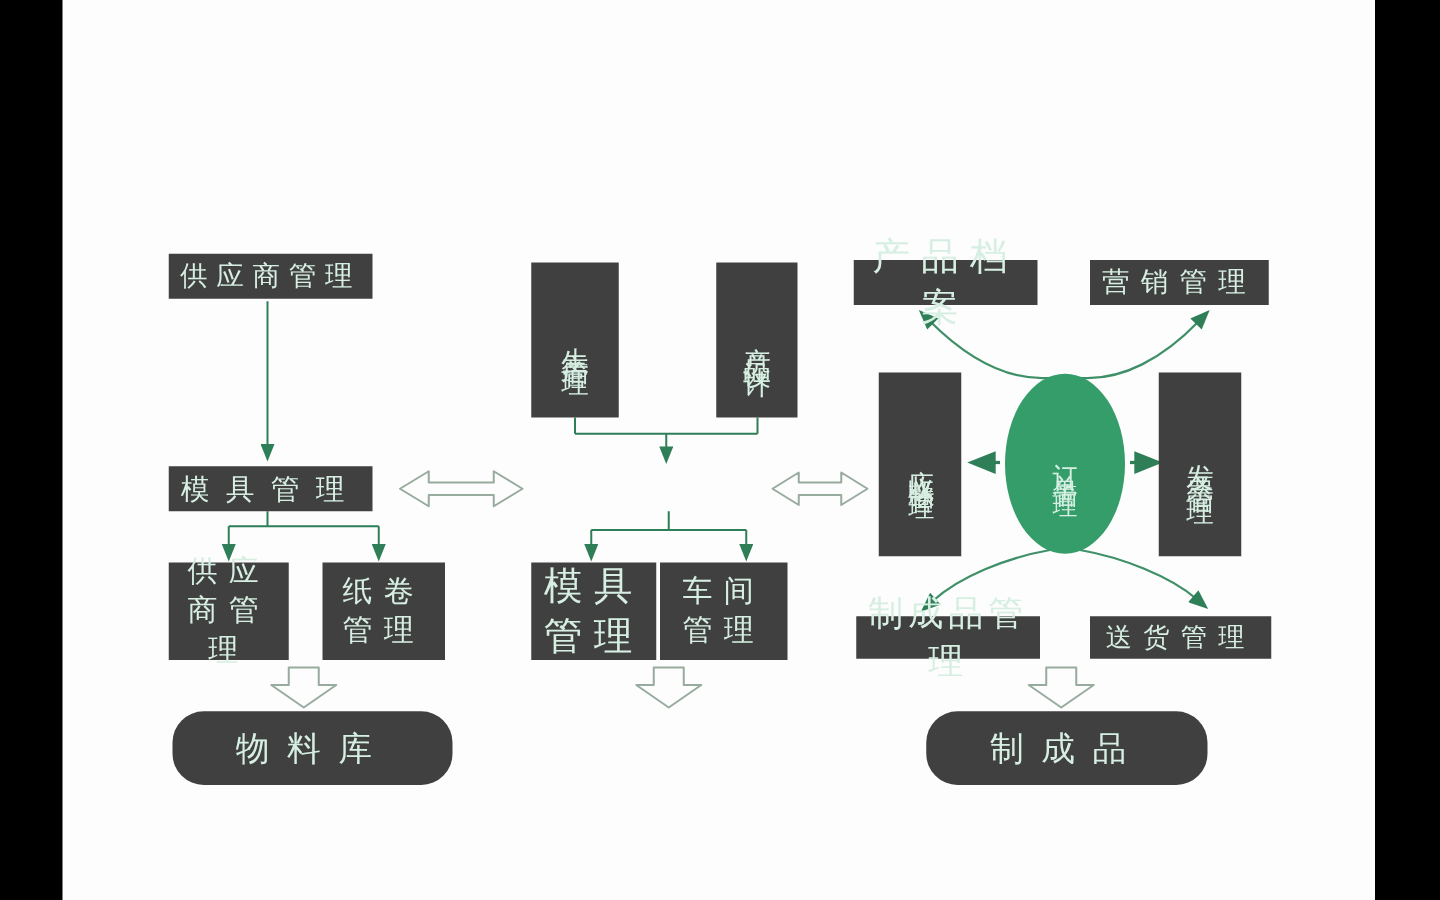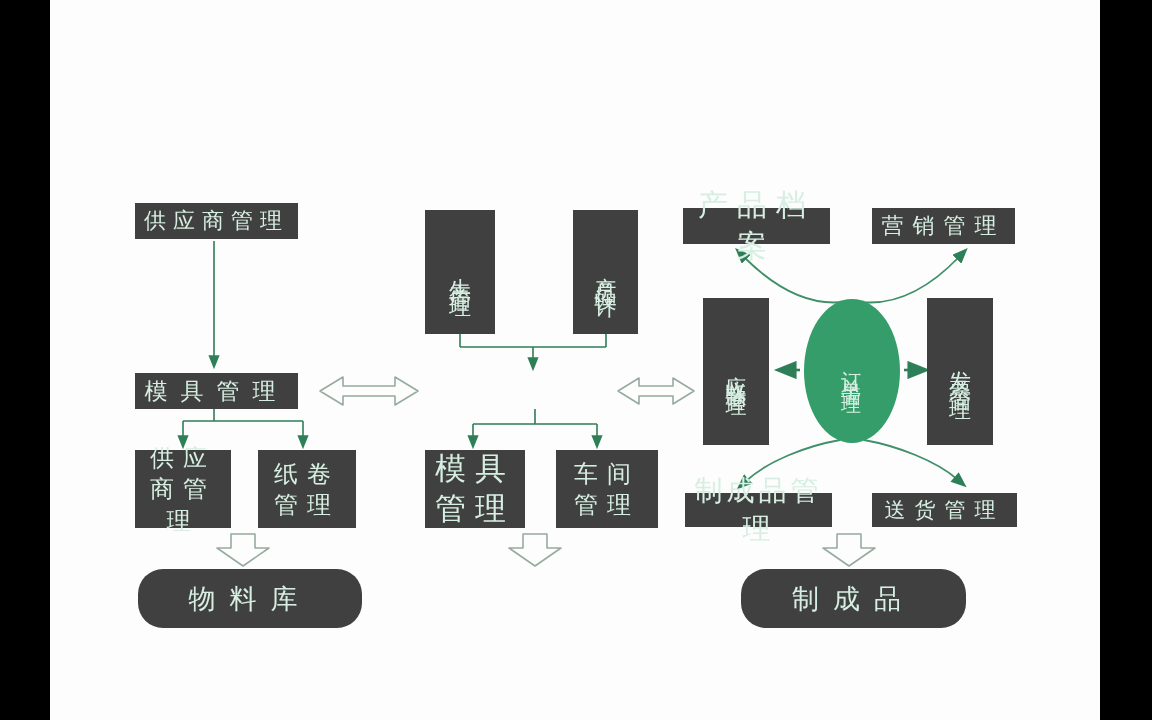--- a/index.html
+++ b/index.html
@@ -33,21 +33,21 @@
   
   #b-supplier      { left:135px; top:203px; width:163px; height:36px; font-size:22px; letter-spacing:7px; }
   #b-purchasing    { left:135px; top:373px; width:163px; height:36px; font-size:23px; letter-spacing:13px; }
   #b-raw           { left:135px; top:450px; width:96px;  height:78px; font-size:24px; letter-spacing:9px; }
   #b-roll          { left:258px; top:450px; width:98px;  height:78px; font-size:24px; letter-spacing:9px; }
   #b-warehouse     { left:138px; top:569px; width:224px; height:59px; font-size:27px; letter-spacing:14px; }
   #b-prodmgmt      { left:425px; top:210px; width:70px;  height:124px; font-size:22px; letter-spacing:6px; }
   #b-design        { left:573px; top:210px; width:65px;  height:124px; font-size:22px; letter-spacing:6px; }
   #b-sched         { left:453px; top:373px; width:164px; height:36px; font-size:24px; letter-spacing:12px; }
   #b-mold          { left:425px; top:450px; width:100px; height:78px; font-size:31px; letter-spacing:9px; }
-  #b-wkshopmgmt    { left:556px; top:450px; width:102px; height:78px; font-size:24px; letter-spacing:9px; }
+  #b-wkshopmgmt    { left:528px; top:450px; width:102px; height:78px; font-size:24px; letter-spacing:9px; }
   #b-prodworkshop  { left:426px; top:569px; width:225px; height:59px; font-size:27px; letter-spacing:12px; }
   #b-archive       { left:683px; top:208px; width:147px; height:36px; font-size:30px; letter-spacing:9px; }
   #b-marketing     { left:872px; top:208px; width:143px; height:36px; font-size:22px; letter-spacing:9px; }
   #b-recv          { left:703px; top:298px; width:66px;  height:147px; font-size:21px; letter-spacing:5px; }
   #b-order        { left:804px; top:299px; width:96px;  height:144px; font-size:20px; letter-spacing:8px; }
   #b-invoice       { left:927px; top:298px; width:66px;  height:147px; font-size:22px; letter-spacing:9px; }
   #b-finmgmt       { left:685px; top:493px; width:147px; height:34px; font-size:28px; letter-spacing:4px; }
   #b-delivery      { left:872px; top:493px; width:145px; height:34px; font-size:21px; letter-spacing:9px; }
   #b-finished      { left:741px; top:569px; width:225px; height:59px; font-size:27px; letter-spacing:14px; }
 </style>

